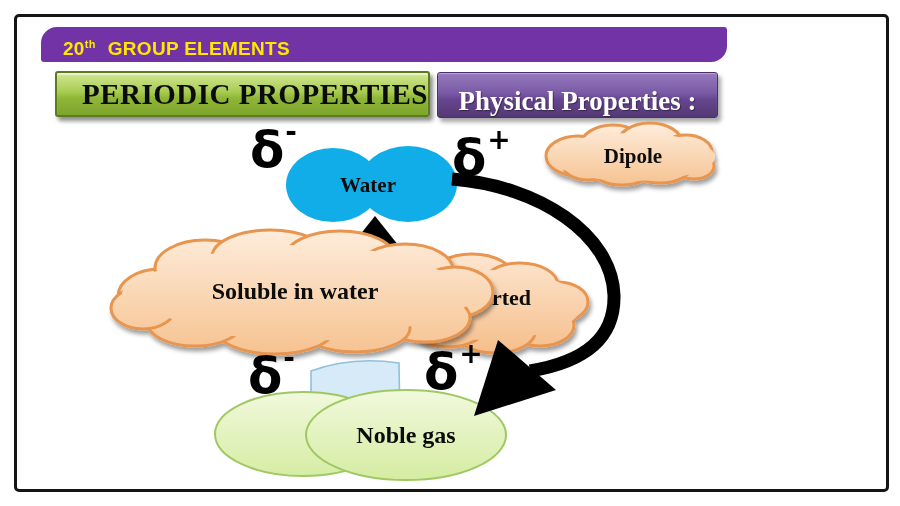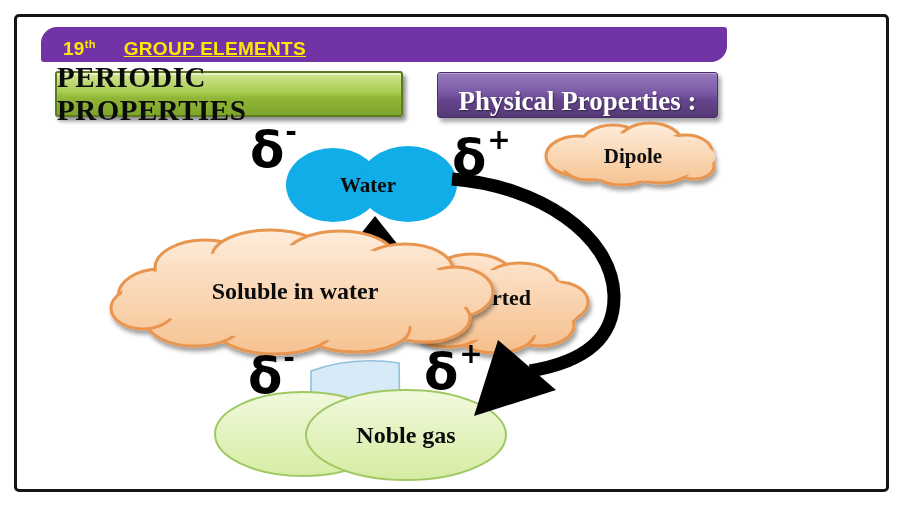--- a/index.html
+++ b/index.html
@@ -5,27 +5,27 @@
   html,body{margin:0;padding:0;background:#fff;}
   .stage{position:relative;width:900px;height:506px;background:#fff;overflow:hidden;
          font-family:"Liberation Sans",sans-serif;}
   .frame{position:absolute;left:14px;top:14px;width:869px;height:472px;
          border:3px solid #151515;border-radius:5px;background:#fff;}
   .banner{position:absolute;left:41px;top:27px;width:686px;height:35px;
           background:#7233A6;border-radius:16px 3px 16px 3px;
           color:#FFE700;font-weight:bold;font-size:19px;line-height:35px;
           padding-left:22px;box-sizing:border-box;letter-spacing:.3px;}
   .banner sup{font-size:11px;font-weight:bold;}
-  .banner .rest{margin-left:28px;text-decoration:underline;}
-  .btn-green{position:absolute;left:55px;top:71px;width:348px;height:46px;
+  .banner .rest{margin-left:12px;}
+  .btn-green{position:absolute;left:55px;top:71px;width:375px;height:46px;
           background:linear-gradient(#d3e694 0%,#a8cc52 45%,#8fb637 60%,#7ea52c 100%);
           border:2px solid #5e7a1e;border-radius:3px;box-sizing:border-box;
           box-shadow:3px 4px 4px rgba(0,0,0,.45), inset 0 2px 1px rgba(255,255,255,.55);
           color:#0b0b0b;font-family:"Liberation Serif",serif;font-weight:bold;font-size:29px;
-          display:flex;align-items:center;justify-content:flex-start;letter-spacing:.5px;}
+          display:flex;align-items:center;justify-content:flex-end;letter-spacing:.5px;}
   .btn-purple{position:absolute;left:437px;top:72px;width:281px;height:46px;
           background:linear-gradient(#9579bd 0%,#7a5aa5 45%,#66468f 60%,#543873 100%);
           border:1px solid #4b2f6b;border-radius:3px;box-sizing:border-box;
           box-shadow:3px 4px 4px rgba(0,0,0,.35), inset 0 1px 1px rgba(255,255,255,.35);
           color:#ffffff;font-family:"Liberation Serif",serif;font-weight:bold;font-size:27px;
           display:flex;align-items:flex-end;justify-content:center;
           text-shadow:1px 1px 1px rgba(0,0,0,.4);}
   .delta{position:absolute;color:#000;font-family:"DejaVu Sans",sans-serif;
          font-weight:bold;font-size:50px;line-height:1;}
   .delta sup{font-size:28px;vertical-align:26px;margin-left:1px;}
@@ -33,21 +33,21 @@
   .cloud-bump{stroke:#E8954F;stroke-width:3;}
   .label{font-family:"Liberation Serif",serif;font-weight:bold;fill:#0b0b0b;}
 </style>
 </head>
 <body>
 
 <div class="stage">
   <div class="frame"></div>
 
   <div class="banner">
-    <span>19</span><sup>th</sup><span class="rest">GROUP ELEMENTS</span>
+    <span>20</span><sup>th</sup><span class="rest">GROUP ELEMENTS</span>
   </div>
   <div class="btn-green">
     <span>PERIODIC PROPERTIES</span>
   </div>
   <div class="btn-purple">
     <span>Physical Properties :</span>
   </div>
 
   <svg width="900" height="506" viewBox="0 0 900 506">
     <defs>

